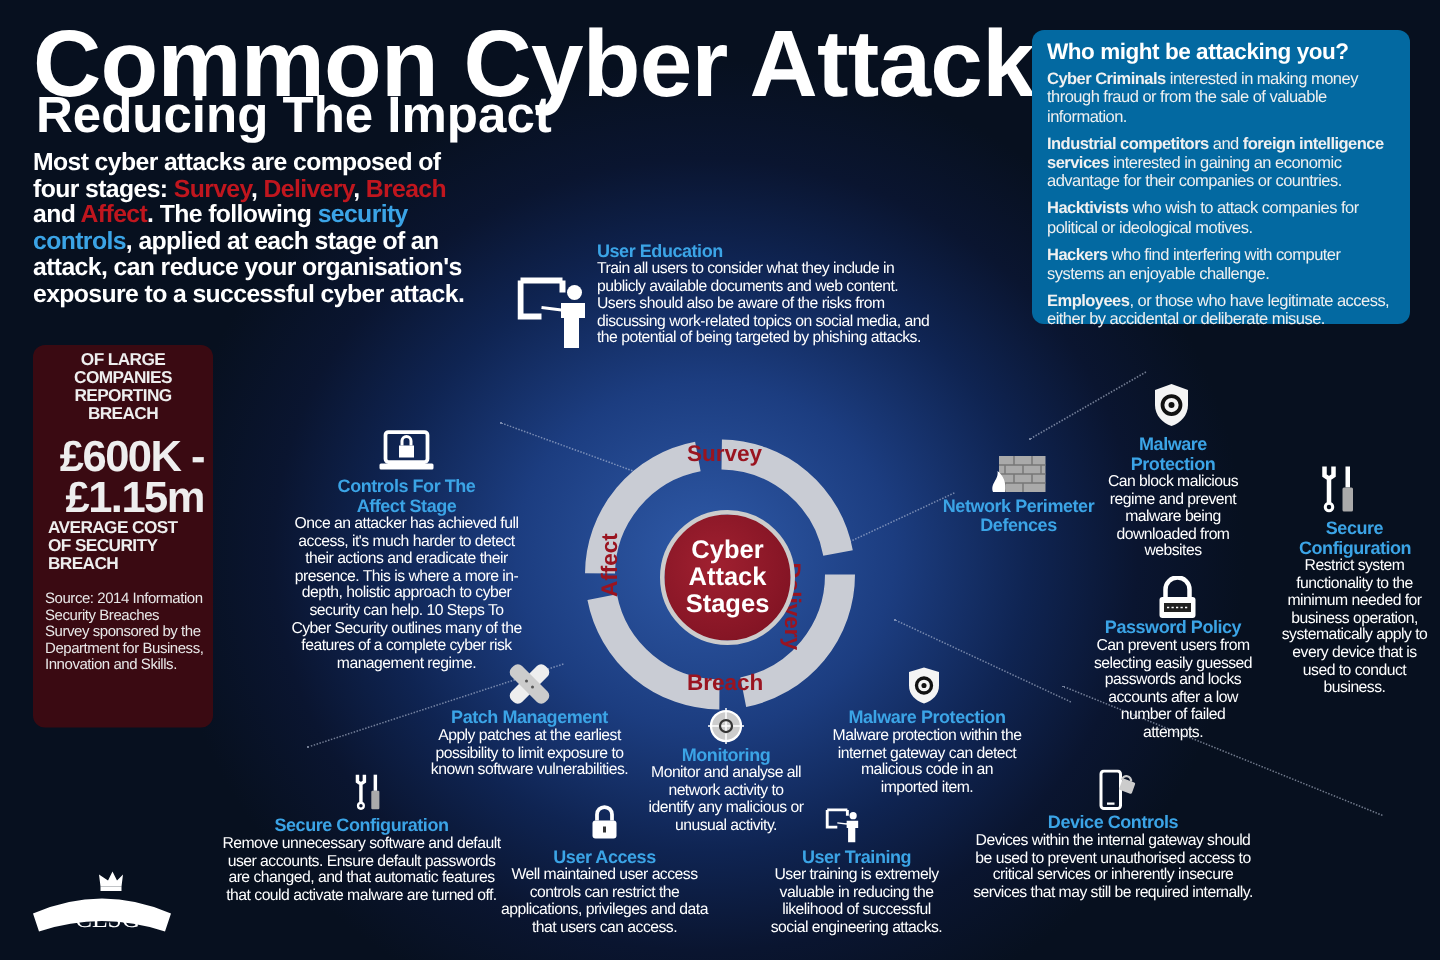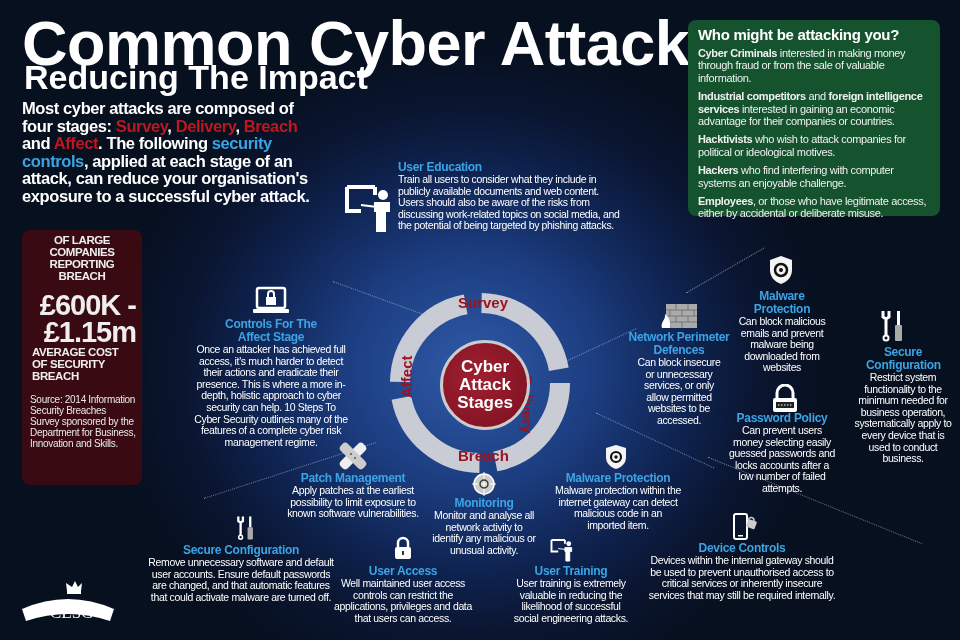--- a/index.html
+++ b/index.html
@@ -11,21 +11,21 @@
     background: radial-gradient(ellipse 360px 330px at 470px 370px, #2f5aa8 0%, #1c3d80 35%, #0f2452 60%, #0a1530 80%, #07101f 100%);
     background-color: #07101f;
   }
   .abs { position: absolute; }
   .title1 { left: 22px; top: 12px; font-size: 63px; font-weight: 900; letter-spacing: -0.5px; line-height: 1; white-space: nowrap; }
   .title2 { left: 24px; top: 60px; font-size: 34px; font-weight: 900; line-height: 1; white-space: nowrap; }
   .intro { left: 22px; top: 100px; width: 300px; font-size: 16.5px; font-weight: 700; line-height: 17.5px; letter-spacing: -0.4px; }
   .intro .red { color: #c0161e; }
   .intro .blue { color: #3ba4e6; }
 
-  .who-box { left: 688px; top: 20px; width: 252px; height: 196px; background: #14532d; border-radius: 8px; padding: 6px 10px; }
+  .who-box { left: 688px; top: 20px; width: 252px; height: 196px; background: #0369a1; border-radius: 8px; padding: 6px 10px; }
   .who-title { font-size: 15px; font-weight: 700; margin-bottom: 4px; letter-spacing: -0.3px; }
   .who-item { font-size: 11px; line-height: 12.4px; margin-bottom: 6px; letter-spacing: -0.35px; color: #f0f0f0; }
   .who-item b { font-weight: 700; }
 
   .stats-box { left: 22px; top: 230px; width: 120px; height: 255px; background: #3a0a12; border-radius: 8px; padding: 4px 6px; text-align: center; }
   .stat-big { font-size: 56px; font-weight: 700; line-height: 52px; letter-spacing: -2px; color: #eee; }
   .stat-cap { font-size: 11.5px; font-weight: 700; line-height: 12px; letter-spacing: -0.4px; color: #eee; }
   .stat-money { font-size: 29px; font-weight: 700; line-height: 27px; letter-spacing: -1px; margin-top: 10px; text-align: right; padding-left: 2px; color: #eee; }
   .stat-cap2 { font-size: 11.5px; font-weight: 700; line-height: 12px; letter-spacing: -0.4px; text-align: left; padding-left: 4px; color: #eee; }
   .stat-source { font-size: 10px; line-height: 11px; letter-spacing: -0.3px; text-align: left; margin-top: 12px; padding-left: 2px; color: #e8e8e8; }
@@ -111,46 +111,45 @@
 
 <div class="abs" style="left:660px;top:303px;width:38px;height:26px;">
   <svg width="38" height="26" viewBox="0 0 38 26">
       <rect x="6" y="1" width="31" height="24" fill="#aaa"></rect>
       <path d="M6 7h31M6 13h31M6 19h31M16 1v6M28 1v6M10 7v6M22 7v6M34 7v6M16 13v6M28 13v6M10 19v6M22 19v6" stroke="#777" stroke-width="1"></path>
       <path d="M2 25c-2-6 4-8 3-14 4 3 6 8 5 14z" fill="#fff"></path>
     </svg>
 </div>
 <div class="abs center" style="left:628px;top:331px;width:102px;">
   <div class="ctrl-title">Network Perimeter Defences</div>
-  <div class="ctrl-text" style="padding:0 4px;">Can block insecure or unnecessary services, or only allow permitted websites to be accessed.</div>
 </div>
 
 <div class="abs" style="left:768px;top:255px;width:26px;height:30px;">
   <svg width="26" height="30" viewBox="0 0 26 30">
       <path d="M13 1l11 4v10c0 7-5 12-11 14C7 27 2 22 2 15V5z" fill="#f4f4f4"></path>
       <circle cx="13" cy="15" r="6" stroke="#111" stroke-width="2.5" fill="none"></circle>
       <circle cx="13" cy="15" r="2" fill="#111"></circle>
     </svg>
 </div>
 <div class="abs center" style="left:736px;top:290px;width:92px;">
   <div class="ctrl-title" style="padding:0 12px;">Malware Protection</div>
-  <div class="ctrl-text">Can block malicious emails and prevent malware being downloaded from websites</div>
+  <div class="ctrl-text">Can block malicious regime and prevent malware being downloaded from websites</div>
 </div>
 
 <div class="abs" style="left:770px;top:384px;width:30px;height:30px;">
   <svg width="30" height="30" viewBox="0 0 30 30">
       <path d="M7 14V9a8 8 0 0 1 16 0v5" stroke="#fff" stroke-width="3" fill="none"></path>
       <rect x="3" y="14" width="24" height="14" rx="2" fill="#fff"></rect>
       <rect x="6" y="18" width="18" height="6" fill="#222"></rect>
       <path d="M8 21h14" stroke="#fff" stroke-width="1" stroke-dasharray="1.5 1.5"></path>
     </svg>
 </div>
 <div class="abs center" style="left:728px;top:412px;width:108px;">
   <div class="ctrl-title">Password Policy</div>
-  <div class="ctrl-text">Can prevent users money selecting easily guessed passwords and locks accounts after a low number of failed attempts.</div>
+  <div class="ctrl-text">Can prevent users from selecting easily guessed passwords and locks accounts after a low number of failed attempts.</div>
 </div>
 
 <div class="abs" style="left:880px;top:310px;width:26px;height:32px;">
   <svg width="26" height="32" viewBox="0 0 26 32">
       <path d="M3 1v6l3 2 3-2V1M6 9v17" stroke="#fff" stroke-width="3" fill="none"></path>
       <circle cx="6" cy="28" r="2.5" stroke="#fff" stroke-width="2" fill="none"></circle>
       <rect x="17" y="1" width="3" height="14" fill="#fff"></rect>
       <rect x="15" y="15" width="7" height="16" rx="1" fill="#aaa"></rect>
     </svg>
 </div>

